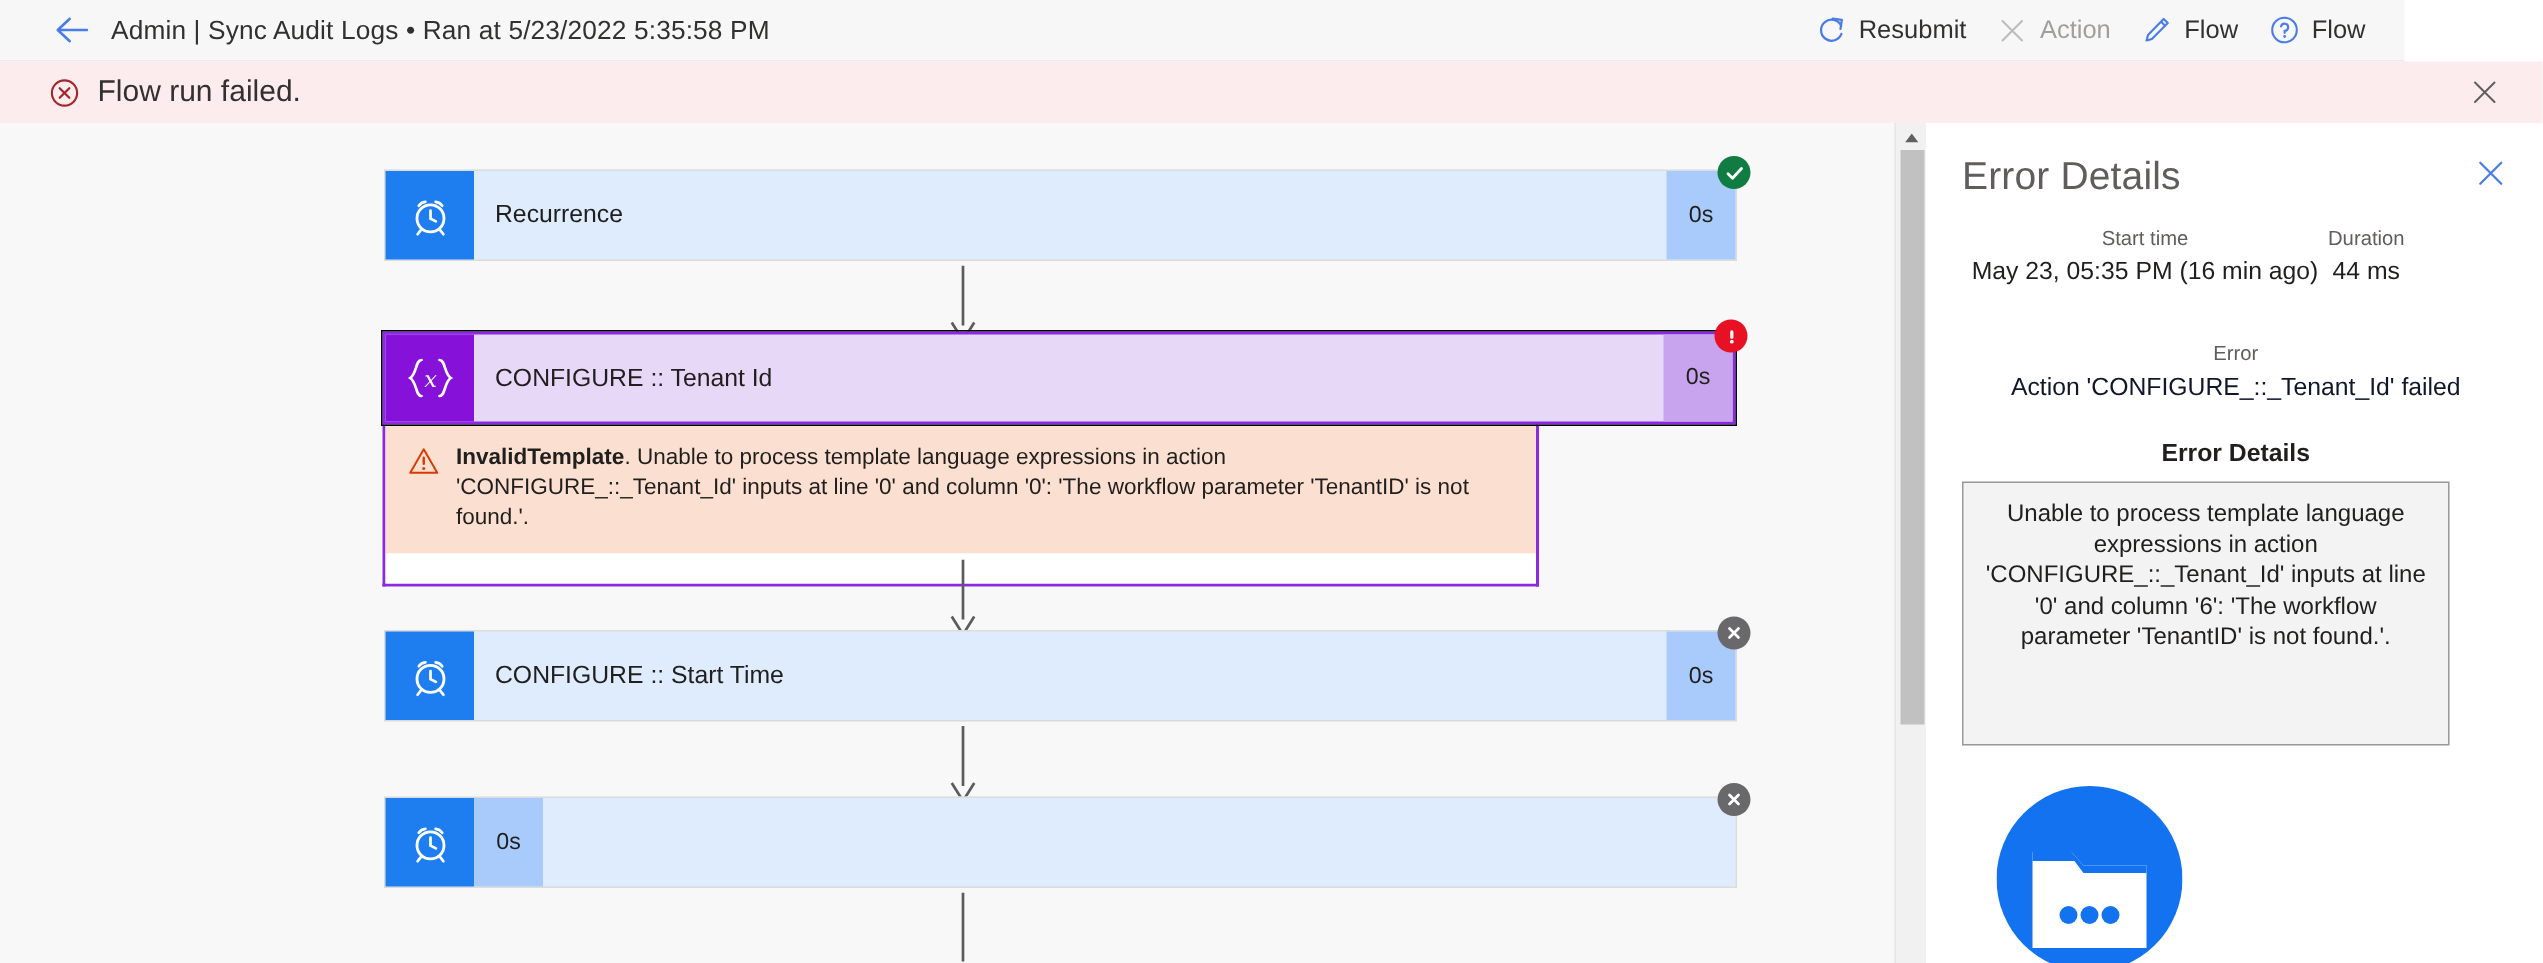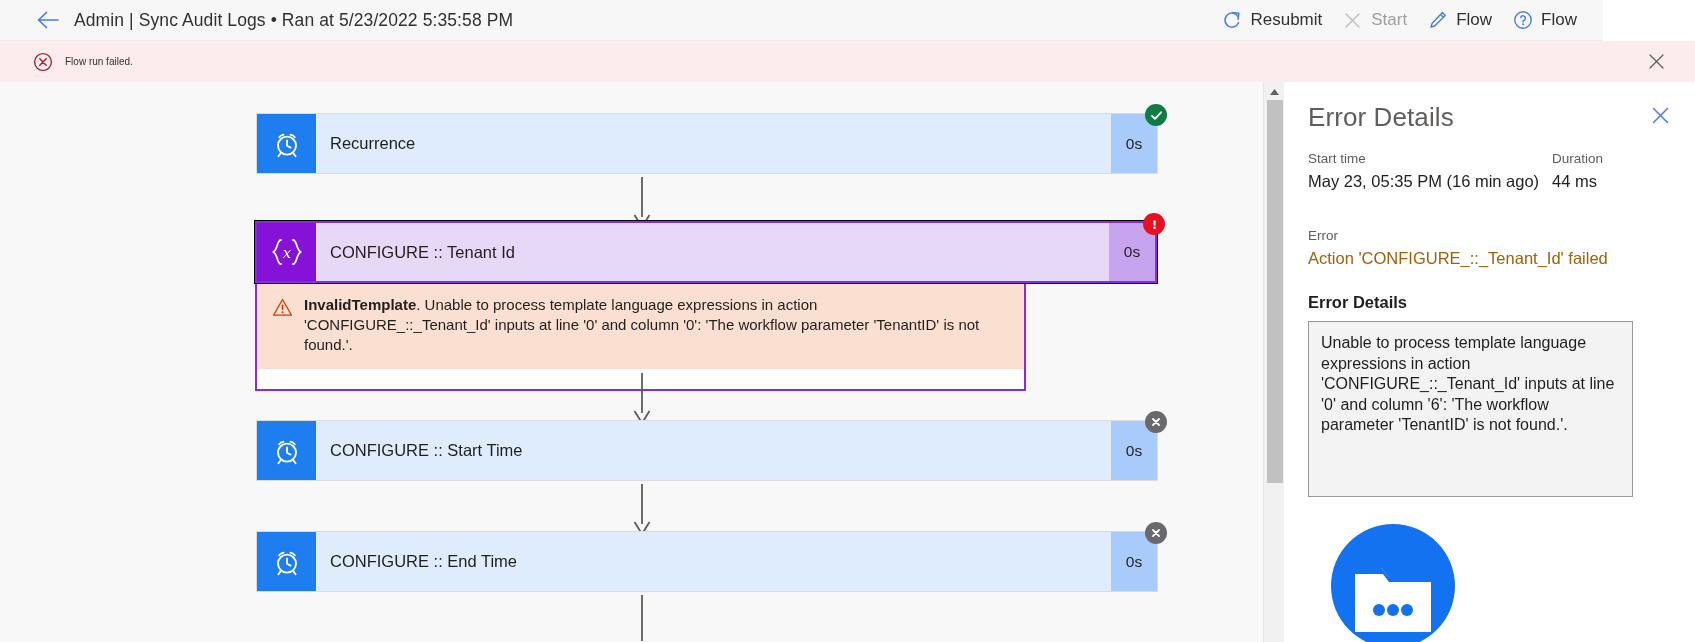--- a/index.html
+++ b/index.html
@@ -37,21 +37,21 @@
   .cmd.disabled { color: #a19f9d; cursor: default; }
   .cmd .ci { width: 21px; height: 21px; display:flex; align-items:center; justify-content:center; }
 
   
   .msgbar {
     position: absolute; left: 0; top: 41px; width: 1695px; height: 41px;
     background: #fdecee;
     display: flex; align-items: center;
   }
   .msgbar .mi { margin-left: 33px; width: 20px; height: 20px; display:flex; }
-  .msgbar .mtext { margin-left: 12px; font-size: 10px; color: #323130; }
+  .msgbar .mtext { margin-left: 12px; font-size: 20px; color: #323130; }
   .msgbar .mclose {
     margin-left: auto; margin-right: 26px; width: 26px; height: 26px;
     display:flex; align-items:center; justify-content:center; cursor:pointer;
   }
 
   
   .canvas {
     position: absolute; left: 0; top: 82px; width: 1284px; height: 560px;
     background: #f8f8f8;
     border-right: 1px solid #e1dfdd;
@@ -140,35 +140,36 @@
   .cscroll .thumb {
     position: absolute; left: 3px; top: 18px; width: 16px; height: 383px;
     background: #c1c1c1; cursor: pointer;
   }
 
   
   .pane {
     position: absolute; left: 1285px; top: 82px;
     width: 410px; height: 560px; background: #fff;
     padding: 0 22px 0 23px;
+    text-align: center;
   }
   .pane-head {
     display: flex; align-items: flex-start; padding-top: 20px;
   }
   .pane-title { font-size: 26px; font-weight: normal; color: #605e5c; letter-spacing: .1px; }
   .pane-close {
     margin-left: auto; width: 26px; height: 26px; cursor: pointer;
     display: flex; align-items: center; justify-content: center;
   }
   .meta-row { display: flex; margin-top: 18px; }
   .meta-col.left { width: 244px; }
   .meta-label { font-size: 13.5px; color: #605e5c; }
   .meta-value { font-size: 16.5px; color: #201f1e; margin-top: 6px; white-space: nowrap; }
   .err-block { margin-top: 37px; }
-  .err-summary { font-size: 16.5px; color: #a16207; margin-top: 6px; }
+  .err-summary { font-size: 16.5px; color: #0f172a; margin-top: 6px; }
   .ed-title { font-size: 16.5px; font-weight: bold; color: #201f1e; margin-top: 25px; }
   .ed-box {
     margin-top: 9px; width: 325px; height: 176px;
     background: #f3f3f3; border: 1px solid #999;
     padding: 11px 12px; font-size: 16px; line-height: 20.5px;
     color: #201f1e; position: relative; overflow: hidden;
     resize: none; font-family: "Liberation Sans", "DejaVu Sans", sans-serif;
   }
   .footer-logo {
     position: absolute; left: 46px; bottom: -6px;
@@ -196,21 +197,21 @@
       </span>
       <span>Resubmit</span>
     </div>
 
     <div class="cmd disabled">
       <span class="ci">
         <svg width="19" height="19" viewBox="0 0 19 19" fill="none">
           <path d="M3 3 L16 16 M16 3 L3 16" stroke="#bdbcbb" stroke-width="1.4" stroke-linecap="round"></path>
         </svg>
       </span>
-      <span>Start</span>
+      <span>Action</span>
     </div>
 
     <div class="cmd">
       <span class="ci">
         <svg width="20" height="20" viewBox="0 0 20 20" fill="none">
           <path d="M14.4 2.6 L17.2 5.4 L6.6 16 L3 17 L4 13.4 Z" stroke="#4a7ce8" stroke-width="1.4" fill="none" stroke-linejoin="round"></path>
           <path d="M12.6 4.4 L15.4 7.2" stroke="#4a7ce8" stroke-width="1.4"></path>
         </svg>
       </span>
       <span>Flow</span>
@@ -340,21 +341,20 @@
     <div class="node">
       <div class="icon-cell">
         <svg width="30" height="30" viewBox="0 0 30 30" fill="none">
           <circle cx="15" cy="16.6" r="9" stroke="#fff" stroke-width="1.9" fill="none"></circle>
           <path d="M15 11.4 L15 16.8 L18.6 18.6" stroke="#fff" stroke-width="1.8" stroke-linecap="round" fill="none"></path>
           <path d="M7.2 8.2 A6 6 0 0 1 11.6 5.6" stroke="#fff" stroke-width="1.8" fill="none" stroke-linecap="round"></path>
           <path d="M22.8 8.2 A6 6 0 0 0 18.4 5.6" stroke="#fff" stroke-width="1.8" fill="none" stroke-linecap="round"></path>
           <path d="M8.4 24.6 L6.4 27.2 M21.6 24.6 L23.6 27.2" stroke="#fff" stroke-width="1.8" stroke-linecap="round"></path>
         </svg>
       </div>
-      <div class="label">CONFIGURE :: End Time</div>
       <div class="dur">0s</div>
       <div class="badge skip">
         <svg width="12" height="12" viewBox="0 0 12 12" fill="none">
           <path d="M3 3 L9 9 M9 3 L3 9" stroke="#fff" stroke-width="1.8" stroke-linecap="round"></path>
         </svg>
       </div>
     </div>
   </div>
 
   <svg class="connector" style="left:632px; top:513px;" width="20" height="48">

